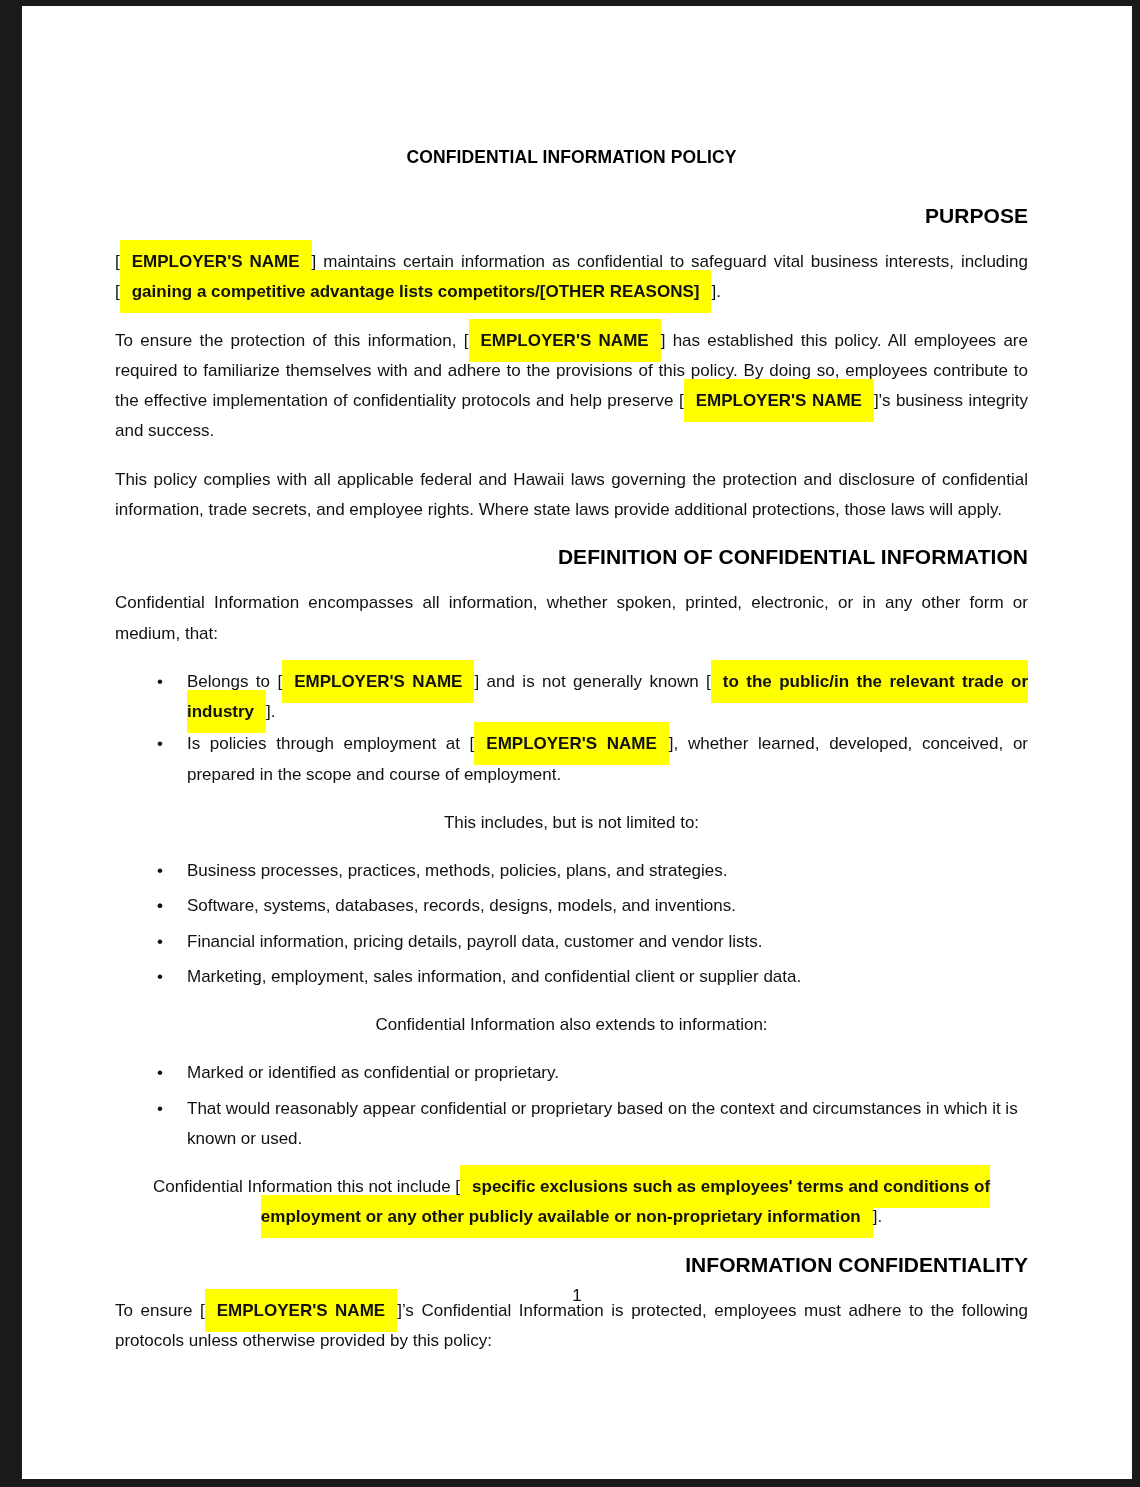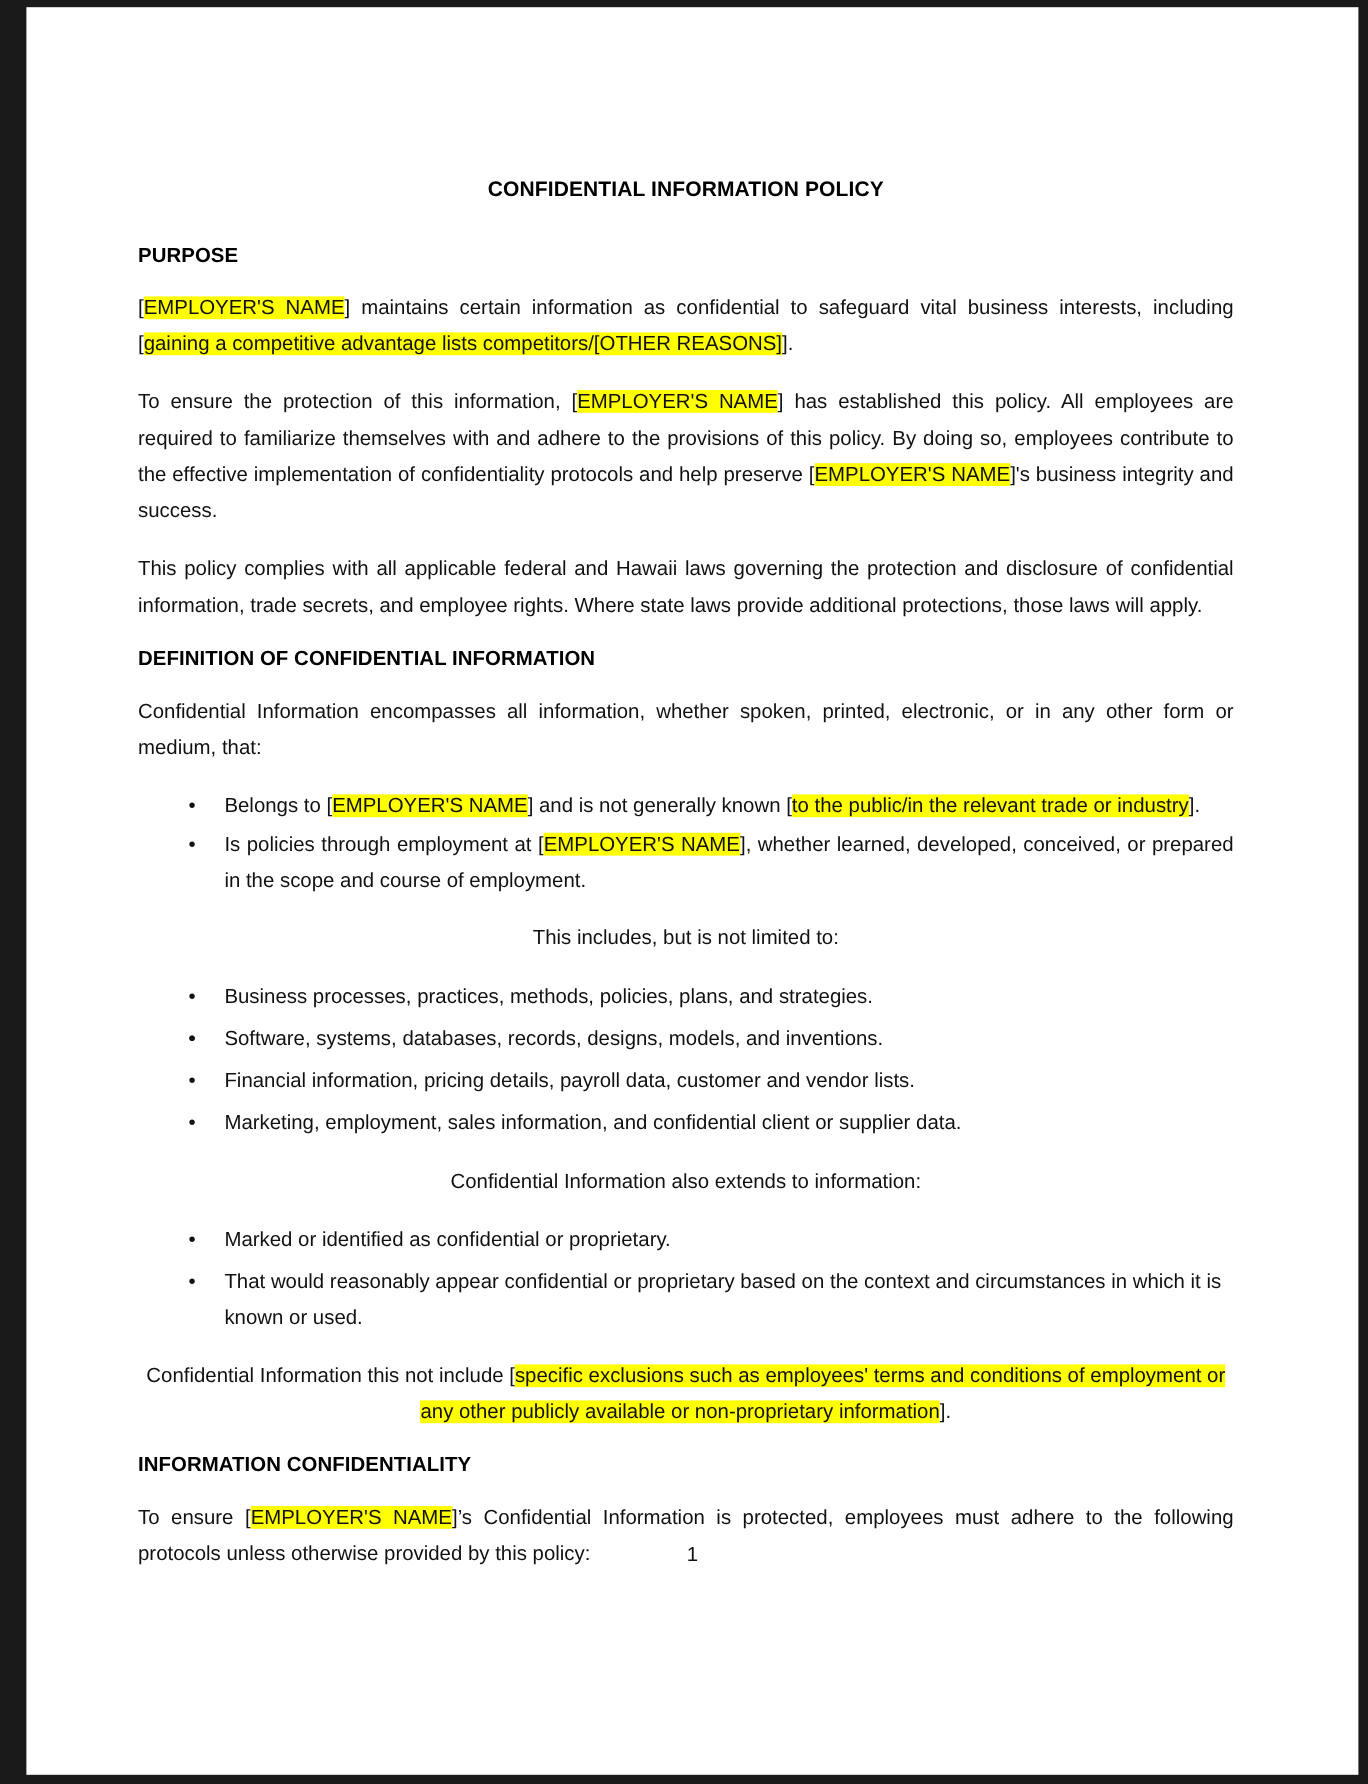--- a/index.html
+++ b/index.html
@@ -48,25 +48,26 @@
     font-weight: bold;
     font-size: 17.5px;
     letter-spacing: .1px;
     color: #000;
     margin: 0 0 33px 0;
     line-height: 1.25;
   }
 
   .section-heading {
     font-weight: bold;
-    font-size: 17px;
+    font-size: 21px;
     color: #000;
     margin: 0 0 18px 0;
     line-height: 1.3;
     letter-spacing: .05px;
+    text-align: right;
   }
 
   p.para {
     margin: 0 0 18px 0;
     font-size: 17px;
     line-height: 1.78;
     color: #111;
     text-align: justify;
     text-justify: inter-word;
     letter-spacing: 0;
@@ -94,21 +95,22 @@
     font-size: 17px;
     line-height: 1.78;
     color: #111;
   }
   ul.bullets.tight li { margin-bottom: 5px; }
   ul.bullets.justified li { text-align: justify; text-justify: inter-word; }
 
   mark.hl {
     background: #ffff00;
     color: #111;
-    padding: 0;
+    padding: 12px;
+    font-weight: bold;
   }
 
   .page-number {
     position: absolute;
     left: 0;
     right: 0;
     top: 1280px;
     text-align: center;
     font-size: 17px;
     color: #111;

